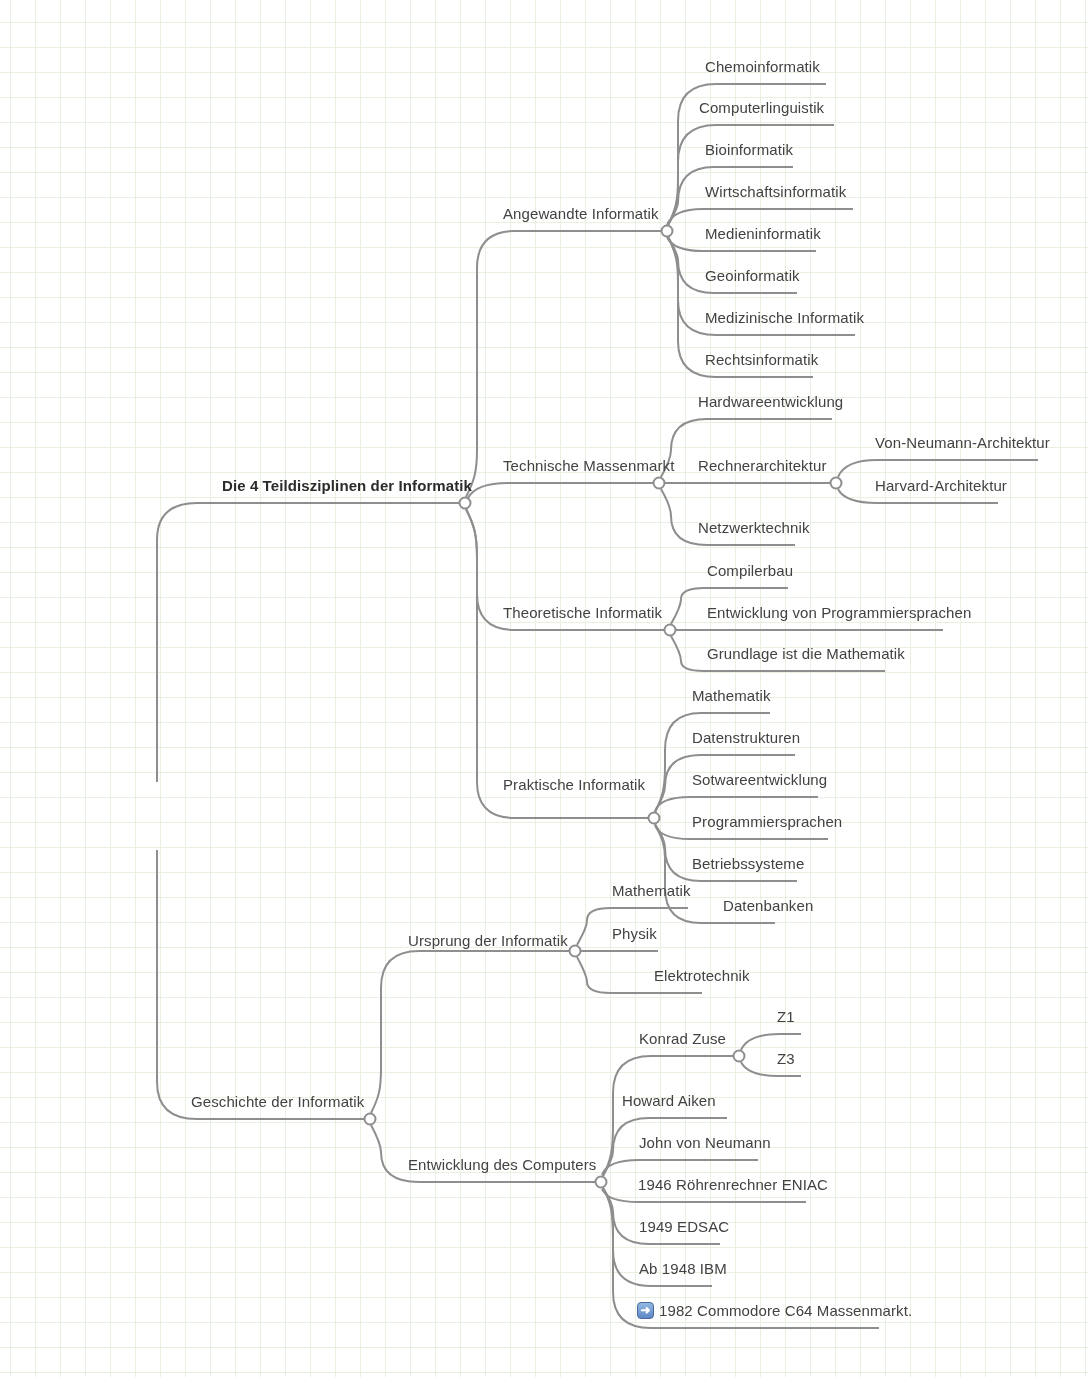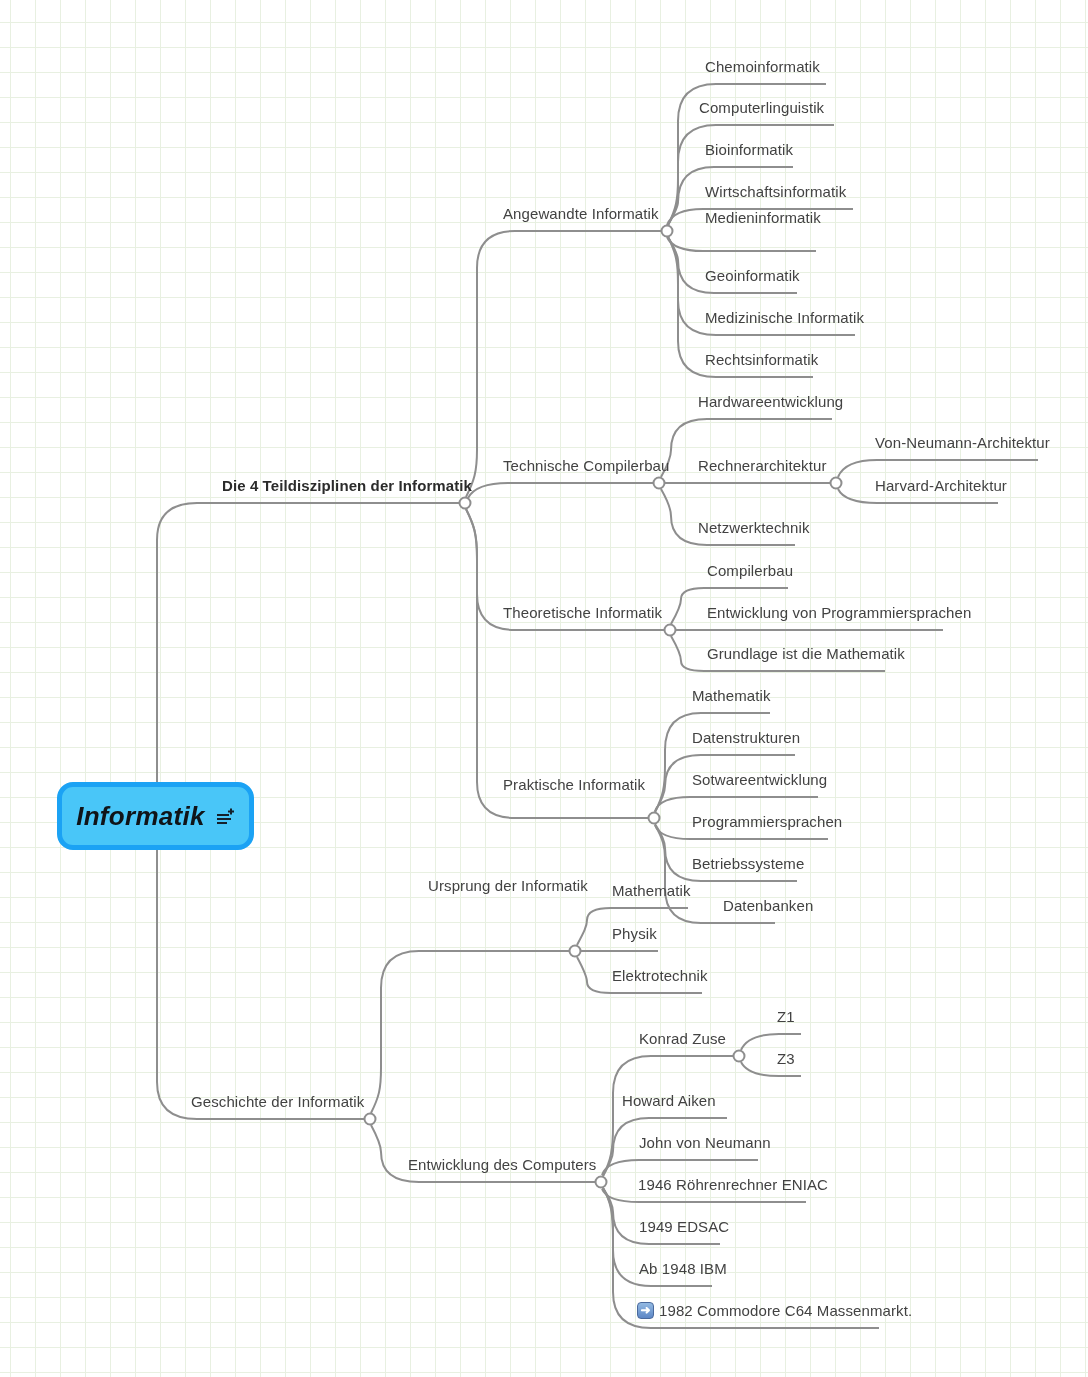--- a/index.html
+++ b/index.html
@@ -114,72 +114,58 @@
       <circle cx="836" cy="483" r="5.5"></circle>
       <circle cx="670" cy="630" r="5.5"></circle>
       <circle cx="654" cy="818" r="5.5"></circle>
       <circle cx="370" cy="1119" r="5.5"></circle>
       <circle cx="575" cy="951" r="5.5"></circle>
       <circle cx="601" cy="1182" r="5.5"></circle>
       <circle cx="739" cy="1056" r="5.5"></circle>
     </g>
   </svg>
 
-  <div class="root-node">
-    <span class="root-label">Informatik</span>
-    <span class="root-icon">
-      <svg width="20" height="20" viewBox="0 0 20 20">
-        <g stroke="#15202b" stroke-width="2" fill="none">
-          <path d="M2 8h12"></path>
-            <path d="M2 12h14"></path>
-            <path d="M2 16h10"></path>
-          <path d="M16 1.5v6"></path>
-            <path d="M13 4.5h6"></path>
-        </g>
-      </svg>
-    </span>
-  </div>
 
   <div class="node-label bold" style="left:222px;top:476px;">Die 4 Teildisziplinen der Informatik</div>
   <div class="node-label" style="left:191px;top:1092px;text-align:center;">Geschichte der Informatik</div>
 
   <div class="node-label" style="left:503px;top:204px;">Angewandte Informatik</div>
   <div class="node-label" style="left:705px;top:57px;">Chemoinformatik</div>
   <div class="node-label" style="left:699px;top:98px;">Computerlinguistik</div>
   <div class="node-label" style="left:705px;top:140px;">Bioinformatik</div>
   <div class="node-label" style="left:705px;top:182px;">Wirtschaftsinformatik</div>
-  <div class="node-label" style="left:705px;top:208px;">Medieninformatik</div>
+  <div class="node-label" style="left:705px;top:224px;">Medieninformatik</div>
   <div class="node-label" style="left:705px;top:266px;">Geoinformatik</div>
   <div class="node-label" style="left:705px;top:308px;">Medizinische Informatik</div>
   <div class="node-label" style="left:705px;top:350px;">Rechtsinformatik</div>
 
-  <div class="node-label" style="left:503px;top:456px;">Technische Compilerbau</div>
+  <div class="node-label" style="left:503px;top:456px;">Technische Massenmarkt</div>
   <div class="node-label" style="left:698px;top:392px;">Hardwareentwicklung</div>
   <div class="node-label" style="left:698px;top:456px;">Rechnerarchitektur</div>
   <div class="node-label" style="left:875px;top:433px;">Von-Neumann-Architektur</div>
   <div class="node-label" style="left:875px;top:476px;">Harvard-Architektur</div>
   <div class="node-label" style="left:698px;top:518px;">Netzwerktechnik</div>
 
   <div class="node-label" style="left:503px;top:603px;">Theoretische Informatik</div>
   <div class="node-label" style="left:707px;top:561px;">Compilerbau</div>
   <div class="node-label" style="left:707px;top:603px;">Entwicklung von Programmiersprachen</div>
   <div class="node-label" style="left:707px;top:644px;">Grundlage ist die Mathematik</div>
 
   <div class="node-label" style="left:503px;top:775px;">Praktische Informatik</div>
   <div class="node-label" style="left:692px;top:686px;">Mathematik</div>
   <div class="node-label" style="left:692px;top:728px;">Datenstrukturen</div>
   <div class="node-label" style="left:692px;top:770px;">Sotwareentwicklung</div>
   <div class="node-label" style="left:692px;top:812px;">Programmiersprachen</div>
   <div class="node-label" style="left:692px;top:854px;">Betriebssysteme</div>
   <div class="node-label" style="left:723px;top:896px;">Datenbanken</div>
 
-  <div class="node-label" style="left:408px;top:876px;margin-left:20px;">Ursprung der Informatik</div>
+  <div class="node-label" style="left:408px;top:931px;">Ursprung der Informatik</div>
   <div class="node-label" style="left:612px;top:881px;">Mathematik</div>
   <div class="node-label" style="left:612px;top:924px;">Physik</div>
-  <div class="node-label" style="left:612px;top:966px;">Elektrotechnik</div>
+  <div class="node-label" style="left:612px;top:966px;padding-left:42px;">Elektrotechnik</div>
 
   <div class="node-label" style="left:408px;top:1155px;">Entwicklung des Computers</div>
   <div class="node-label" style="left:639px;top:1029px;">Konrad Zuse</div>
   <div class="node-label" style="left:777px;top:1007px;">Z1</div>
   <div class="node-label" style="left:777px;top:1049px;">Z3</div>
   <div class="node-label" style="left:622px;top:1091px;">Howard Aiken</div>
   <div class="node-label" style="left:639px;top:1133px;">John von Neumann</div>
   <div class="node-label" style="left:638px;top:1175px;">1946 Röhrenrechner ENIAC</div>
   <div class="node-label" style="left:639px;top:1217px;">1949 EDSAC</div>
   <div class="node-label" style="left:639px;top:1259px;">Ab 1948 IBM</div>

